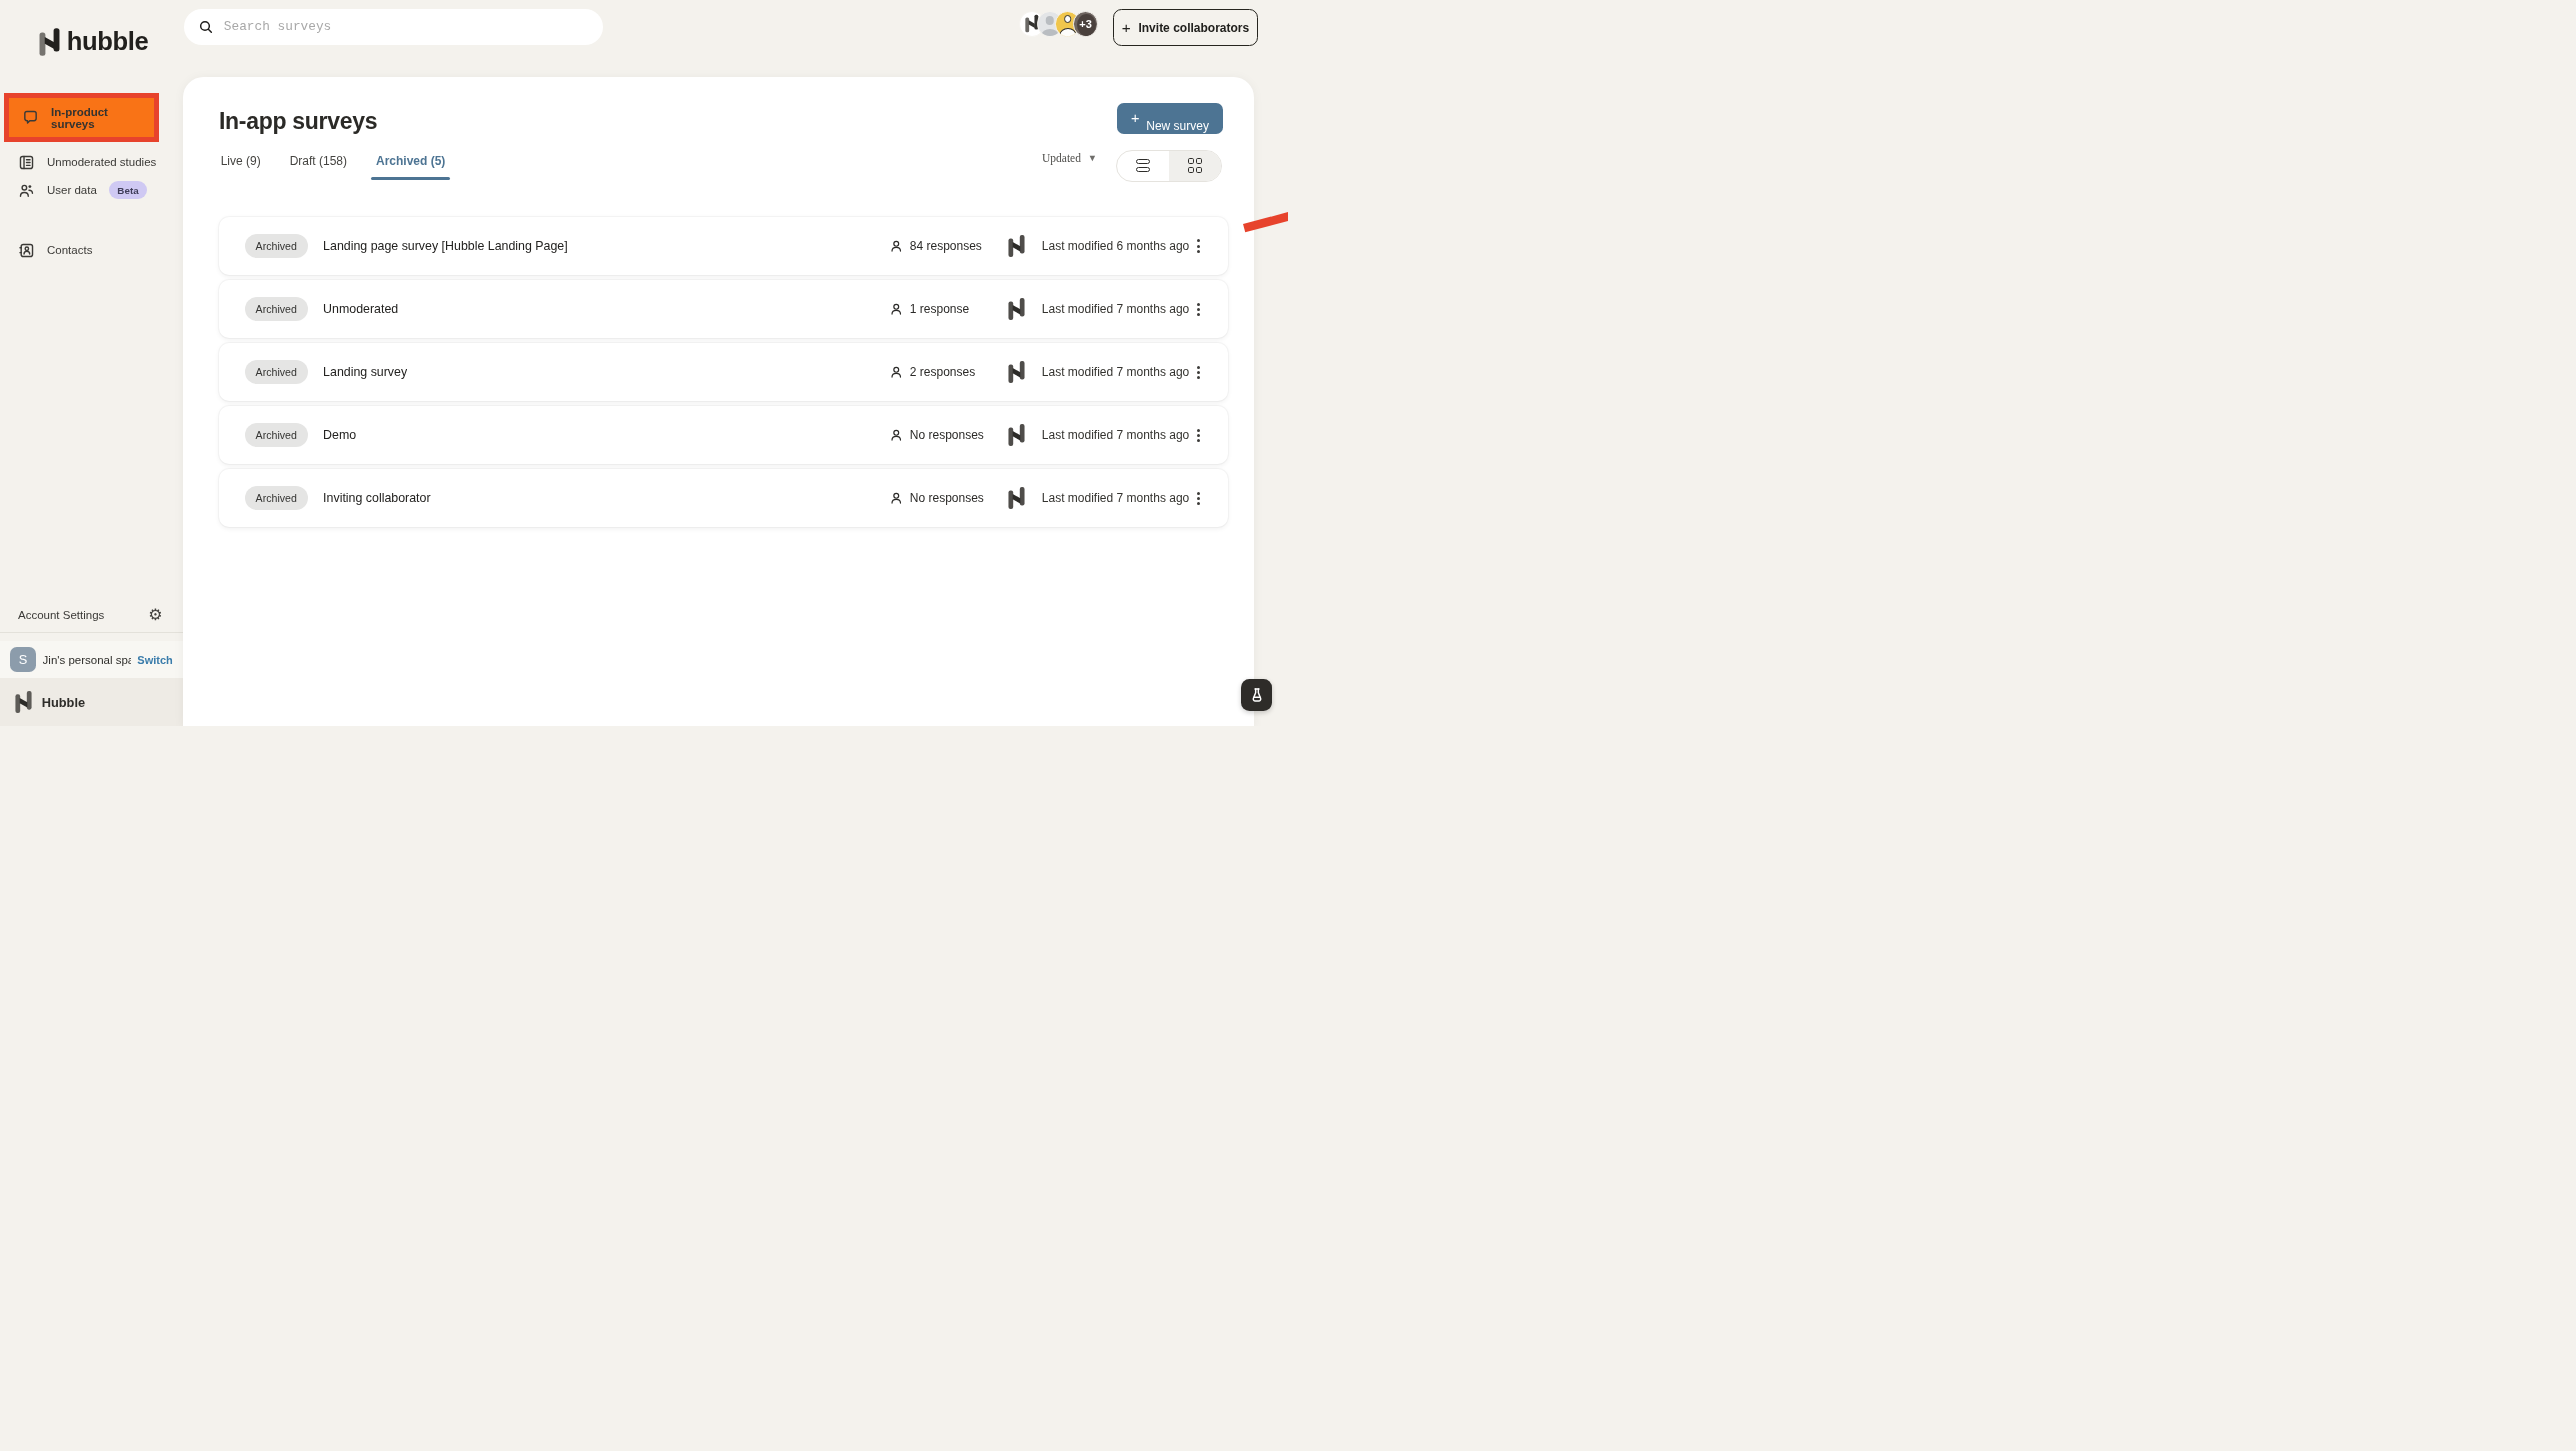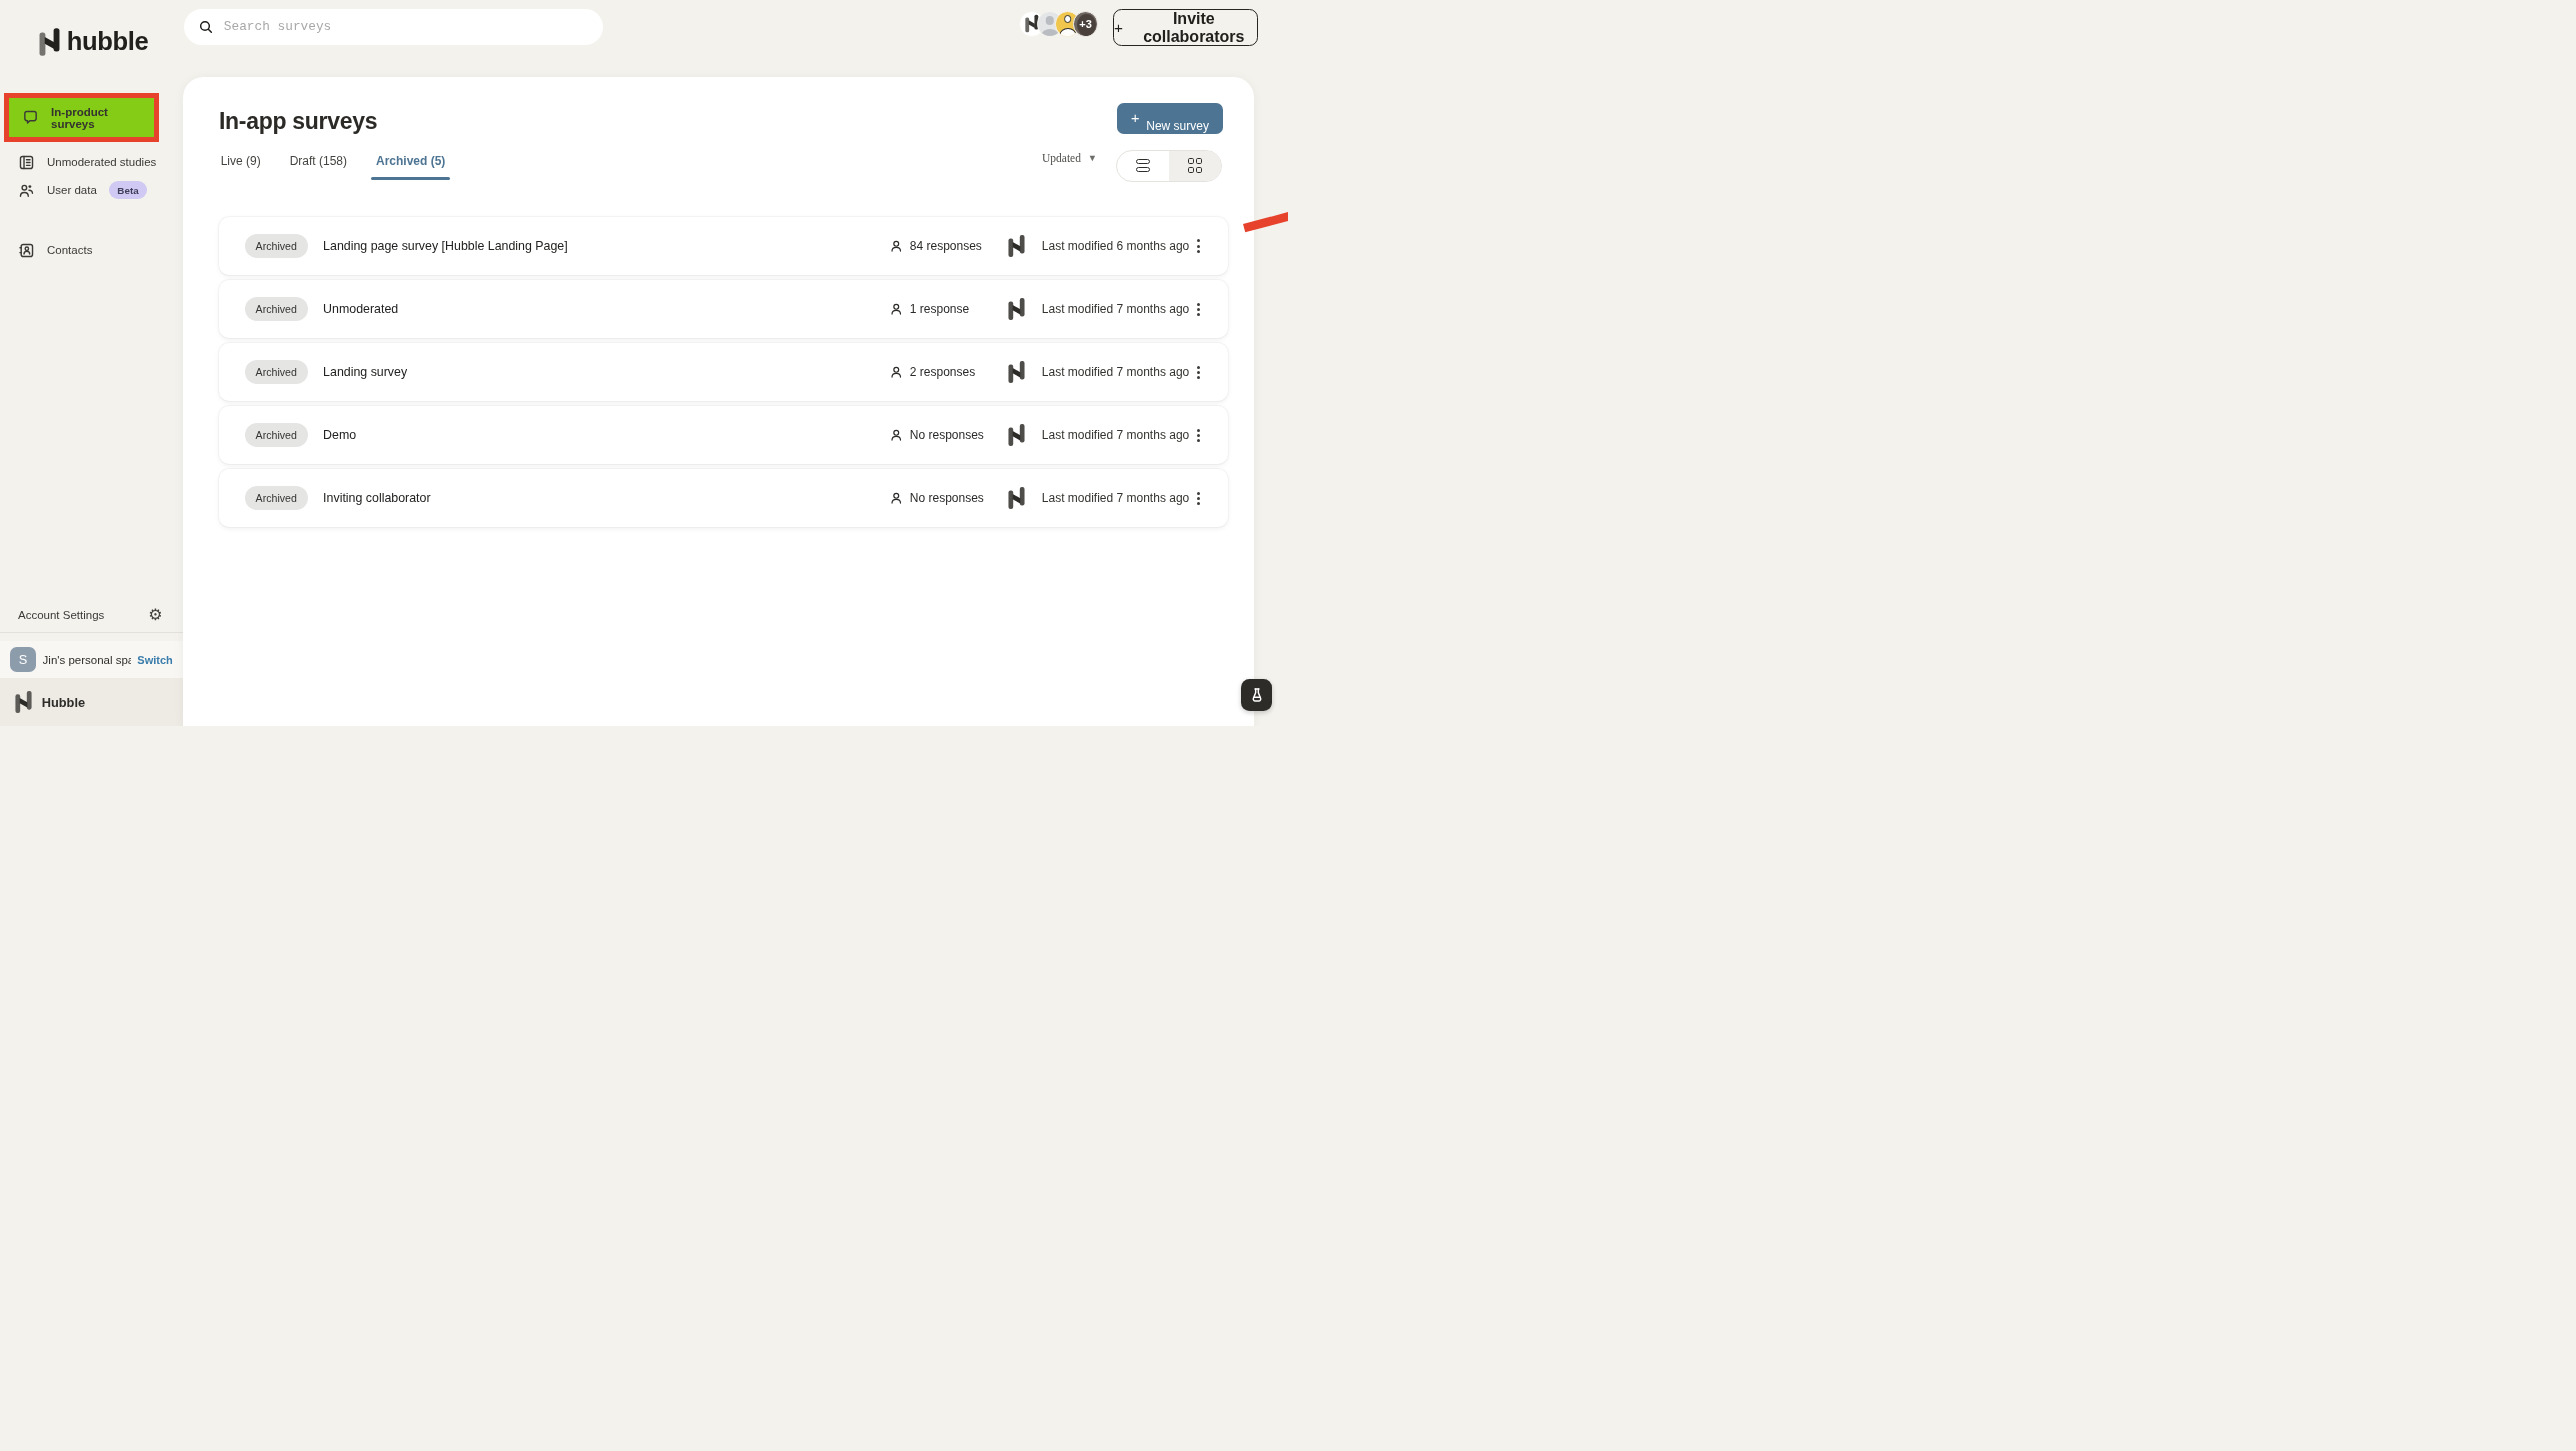--- a/index.html
+++ b/index.html
@@ -16,21 +16,21 @@
   
   #sidebar { left:0; top:0; width:183px; height:726px; }
   .logo-row { left:39px; top:25.6px; display:flex; align-items:center; gap:6.8px; }
   .logo-text { font-size:25.6px; font-weight:700; color:#21201d; letter-spacing:-0.4px; }
 
   .nav-item { left:0; width:210px; height:44px; display:flex; align-items:center; gap:12px; padding-left:18px; cursor:pointer; }
   .nav-label { font-size:11.5px; font-weight:500; color:#3b3a37; }
 
   .annotation-box {
     left:4.3px; top:93px; width:155px; height:49px;
-    border:5.1px solid #e7432c; background:#84cc16;
+    border:5.1px solid #e7432c; background:#f97316;
     display:flex; align-items:center; gap:12px; padding-left:12.8px;
   }
   .annotation-box .nav-label { font-weight:700; color:#343330; }
 
   .beta-badge {
     background:#cfc9f3; color:#3f3d58;
     font-size:9.8px; font-weight:700;
     padding:3.4px 8.5px; border-radius:10.2px;
   }
 
@@ -66,21 +66,21 @@
   .av3 { background:#f0c64c; }
   .av3 .hood { position:absolute; bottom:-6px; left:50%; transform:translateX(-50%); width:17px; height:13.6px; border-radius:50%; background:#fdfdfb; border:0.9px solid #2c2b28; }
   .av3 .face { position:absolute; top:3.4px; left:50%; transform:translateX(-50%); width:7.7px; height:7.7px; border-radius:50%; background:#fdfdfb; border:0.9px solid #2c2b28; }
   .av4 { background:#6e6560; }
   .av4 .plus3 { color:#fff; font-size:11px; font-weight:700; z-index:2; }
   .av4 .hair { position:absolute; top:1.7px; left:3.4px; width:19px; height:22px; border-radius:50%; background:#4a413d; }
 
   .invite-btn { left:1113px; top:9.4px; width:145px; height:37px; border:1.3px solid #26251f; border-radius:8.5px;
     display:flex; align-items:center; justify-content:center; gap:7.7px; cursor:pointer; background:transparent; }
   .invite-btn .plus { font-size:15.3px; font-weight:400; color:#21201d; line-height:1; }
-  .invite-label { font-size:16px; font-weight:600; color:#21201d; }
+  .invite-label { font-size:12px; font-weight:600; color:#21201d; }
 
   
   #main-card { left:183px; top:77px; width:1071px; height:649px; background:#fff;
     border-radius:20.4px 20.4px 0 0; box-shadow:0 1.7px 10.2px rgba(0,0,0,0.05); }
   .page-title { left:36px; top:31px; font-size:23px; font-weight:700; color:#2b2a27; letter-spacing:-0.3px; }
 
   .new-survey-btn { left:934px; top:25.6px; width:106px; height:31.5px; background:#4d7493; border:none; border-radius:6.8px;
     display:flex; align-items:center; justify-content:center; gap:6.8px; cursor:pointer; }
   .new-survey-btn .plus { color:#fff; font-size:14.5px; line-height:1; font-weight:400; }
   .new-survey-label { color:#fff; font-size:12px; font-weight:400;margin-top:16px; }

